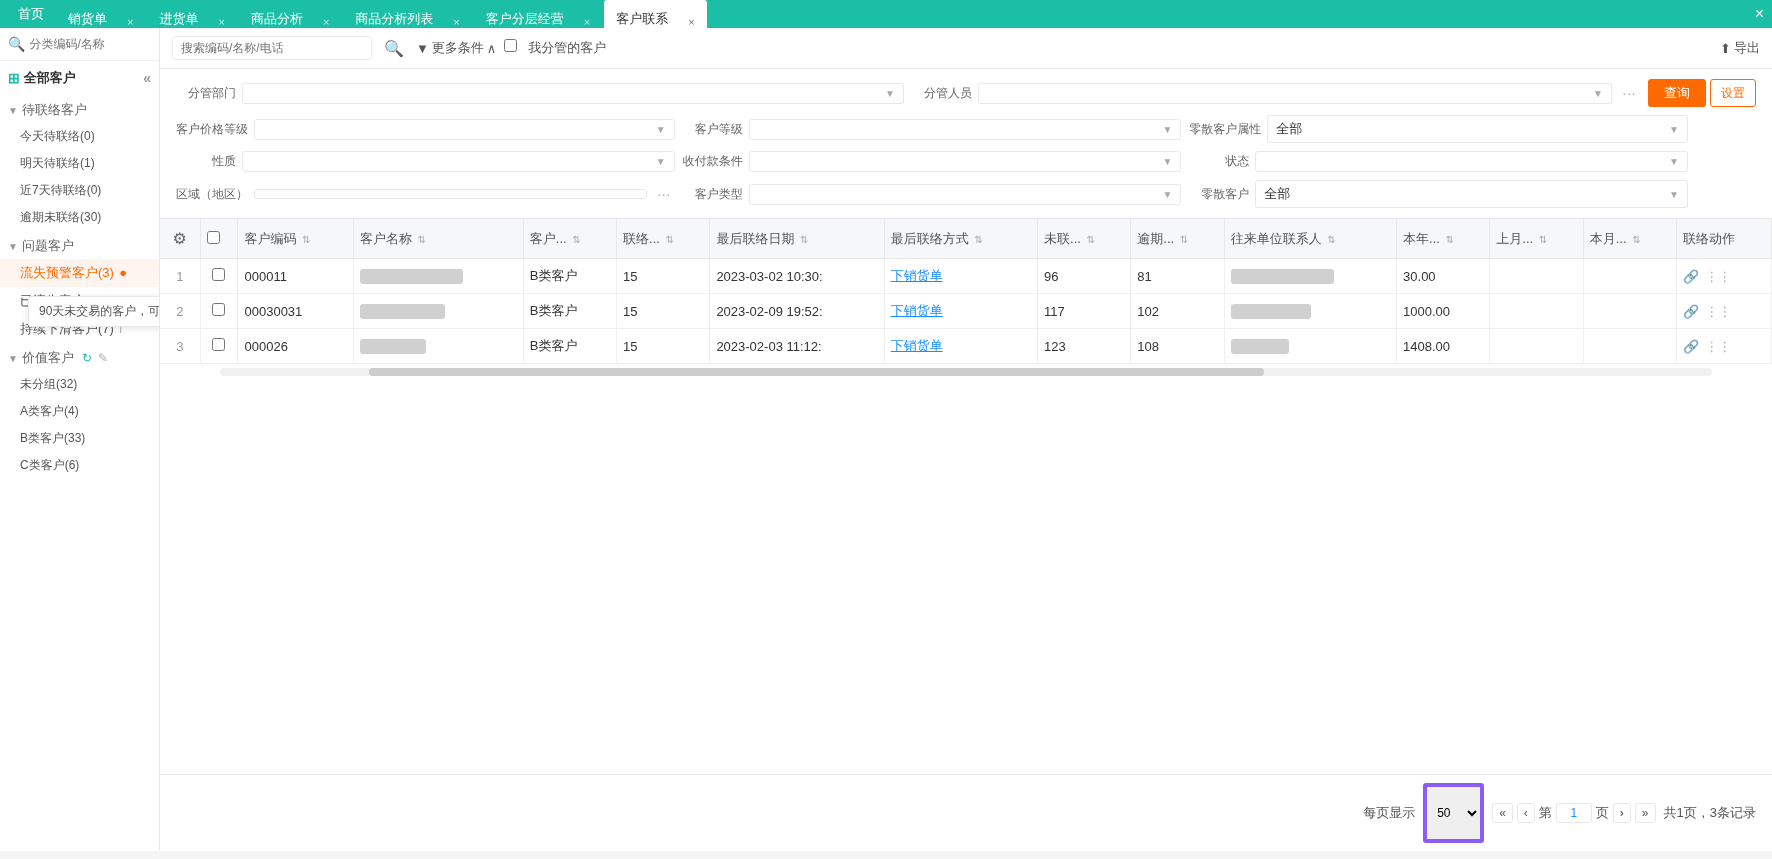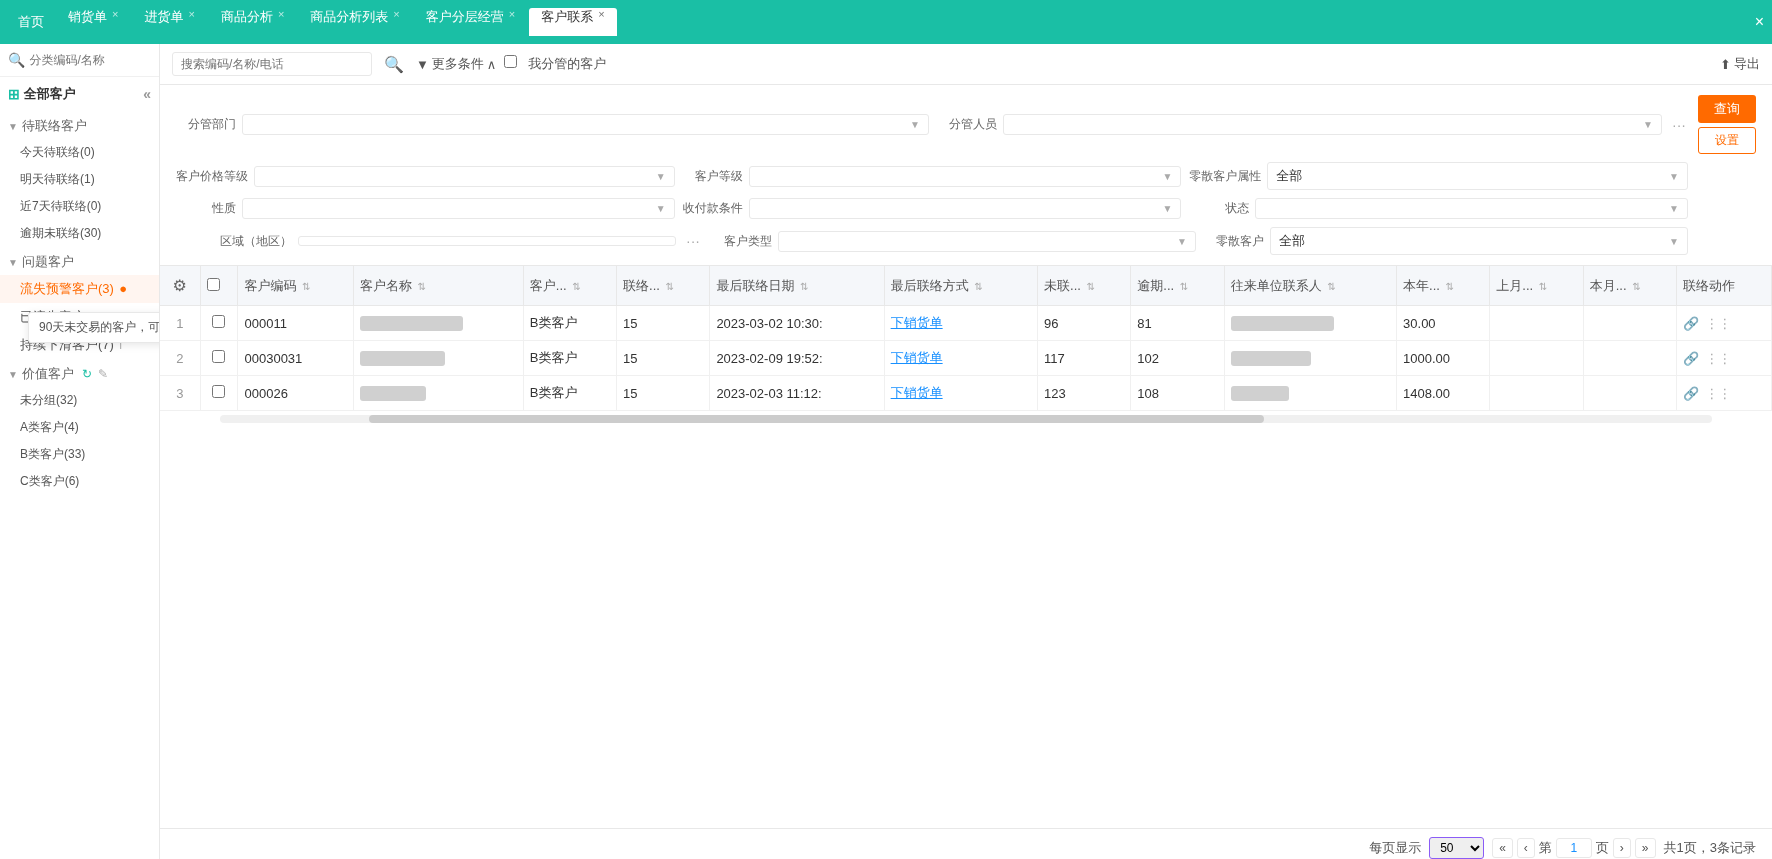--- a/index.html
+++ b/index.html
@@ -3,35 +3,35 @@
   <meta charset="utf-8">
   <style>
     * { box-sizing: border-box; margin: 0; padding: 0; font-family: 'Microsoft YaHei', Arial, sans-serif; font-size: 13px; }
     body { background: #f5f5f5; overflow: hidden; }
 
     
     .top-nav {
       display: flex;
       align-items: center;
       background: #1abfa5;
-      height: 44px;
+      height: 28px;
       padding: 0 8px;
       gap: 2px;
     }
     .nav-tab {
       display: flex;
-      align-items: flex-start;
+      align-items: flex-end;
       padding: 0 12px;
       height: 28px;
       color: #fff;
       cursor: pointer;
       border-radius: 3px 3px 0 0;
       font-size: 13px;
       white-space: nowrap;
-      gap: 1px;
+      gap: 16px;
     }
     .nav-tab.active {
       background: #fff;
       color: #333;
     }
     .nav-tab .close-x {
       font-size: 11px;
       margin-left: 4px;
       opacity: 0.7;
     }
@@ -207,21 +207,21 @@
       background: #fff;
       padding: 10px 16px;
       border-bottom: 1px solid #e8e8e8;
     }
     .adv-filter-row {
       display: flex;
       align-items: center;
       gap: 8px;
       margin-bottom: 8px;
     }
-    .adv-filter-row:last-child { margin-bottom: 0; margin-left: 44px; }
+    .adv-filter-row:last-child { margin-bottom: 0; }
     .adv-field {
       display: flex;
       align-items: center;
       flex: 1;
       gap: 6px;
     }
     .adv-field-label {
       color: #666;
       font-size: 12px;
       white-space: nowrap;
@@ -332,23 +332,23 @@
       align-items: center;
       justify-content: flex-end;
       padding: 8px 16px;
       background: #fff;
       border-top: 1px solid #e8e8e8;
       gap: 8px;
       font-size: 12px;
       color: #555;
     }
     .page-size-select {
-      border: 1px solid #8b5cf6;
-      border-radius: 3px;
-      padding: 2px 6px;
+      border: 4px solid #8b5cf6;
+      border-radius: 3px;
+      padding: 18px 6px;
       font-size: 12px;
       outline: none;
     }
     .page-nav {
       display: flex;
       align-items: center;
       gap: 4px;
     }
     .page-nav button {
       background: none;
@@ -514,21 +514,21 @@
           </div>
         </div>
         <div class="adv-field">
           <span class="adv-field-label">分管人员</span>
           <div class="adv-field-select">
             <span></span>
             <span class="chevron">▼</span>
           </div>
           <span class="adv-more-dots">···</span>
         </div>
-        <div style="display:flex;flex-direction:column;gap:4px;margin-left:auto;">
+        <div style="display:flex;flex-direction:row;gap:4px;margin-left:auto;">
           <button class="query-btn">查询</button>
           <button class="settings-btn">设置</button>
         </div>
       </div>
 
       <div class="adv-filter-row">
         <div class="adv-field">
           <span class="adv-field-label">客户价格等级</span>
           <div class="adv-field-select">
             <span></span>

